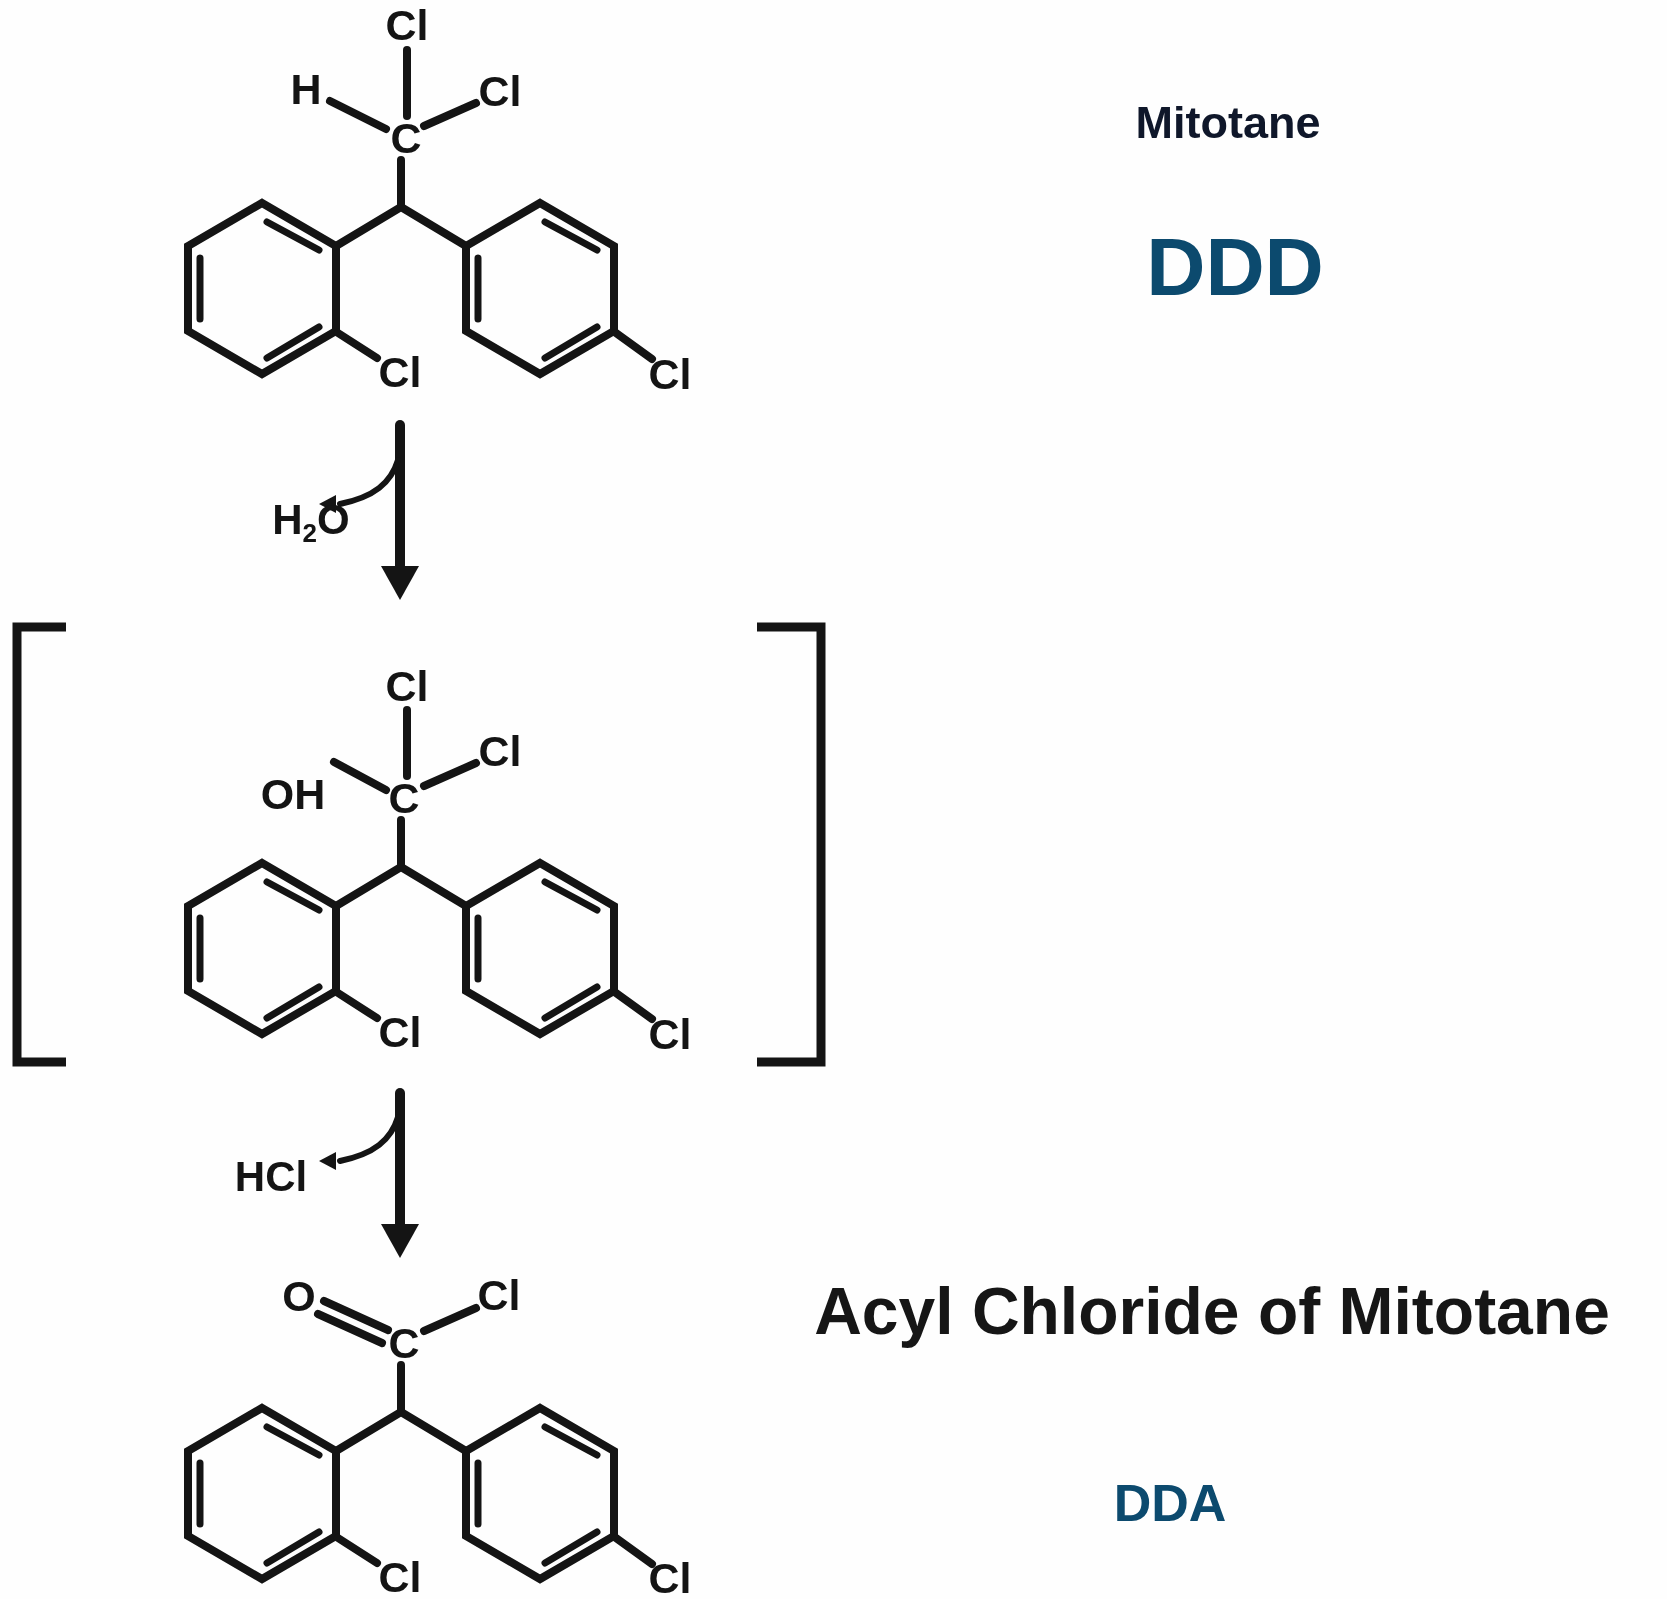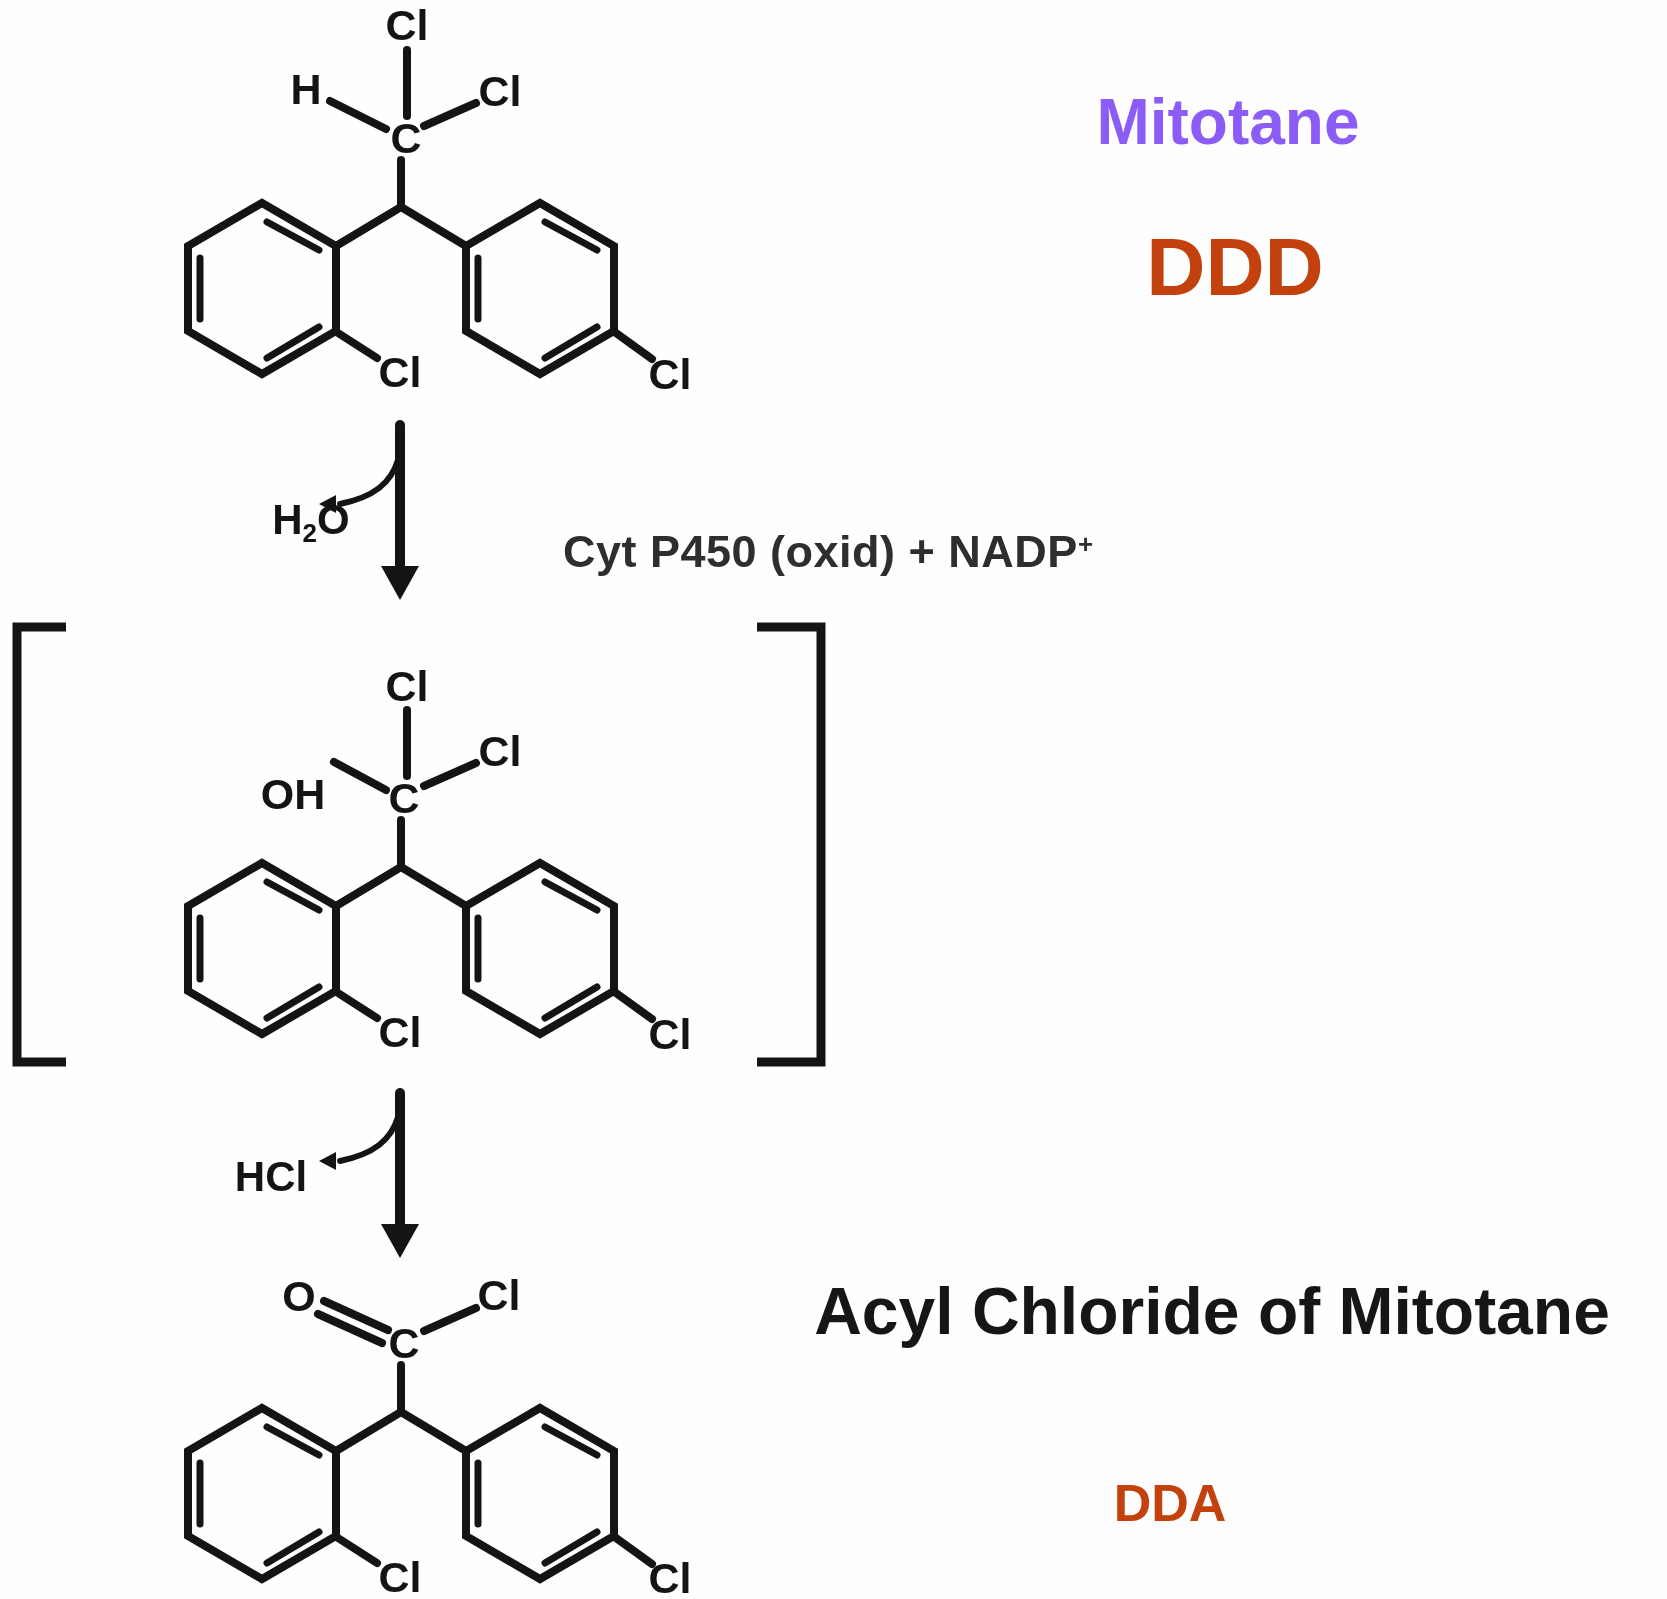--- a/index.html
+++ b/index.html
@@ -51,26 +51,26 @@
     font-size: 28px;
     vertical-align: -9px;
     line-height: 0;
   }
   .cond sup {
     font-size: 26px;
     vertical-align: 14px;
     line-height: 0;
   }
   .name-lg {
-    font-size: 64px;
-    color: #8b5cf6;
+    font-size: 45px;
+    color: #0f172a;
   }
   .abbr {
     font-size: 82px;
-    color: #c2410c;
+    color: #0c4a6e;
   }
   .name-acyl {
     font-size: 66px;
     color: #161616;
   }
   .abbr-dda {
     font-size: 52px;
   }
 </style>
 </head>
@@ -151,21 +151,20 @@
   <div class="lbl atom" style="left:306px; top:89px;">H</div>
   <div class="lbl atom" style="left:500px; top:91px;">Cl</div>
   <div class="lbl atom" style="left:406px; top:138px;">C</div>
   <div class="lbl atom" style="left:400px; top:372px;">Cl</div>
   <div class="lbl atom" style="left:670px; top:374px;">Cl</div>
 
   <div class="lbl name-lg" style="left:1228px; top:122px;">Mitotane</div>
   <div class="lbl abbr" style="left:1235px; top:267px;">DDD</div>
 
   <div class="lbl byproduct" style="left:266px; top:520px;margin-left:45px;"><span>H</span><sub>2</sub><span>O</span></div>
-  <div class="lbl cond" style="left:563px; top:551px;"><span>Cyt P450 (oxid) + NADP</span><sup>+</sup></div>
 
   <div class="lbl atom" style="left:407px; top:686px;">Cl</div>
   <div class="lbl atom" style="left:293px; top:794px;">OH</div>
   <div class="lbl atom" style="left:500px; top:751px;">Cl</div>
   <div class="lbl atom" style="left:404px; top:798px;">C</div>
   <div class="lbl atom" style="left:400px; top:1032px;">Cl</div>
   <div class="lbl atom" style="left:670px; top:1034px;">Cl</div>
 
   <div class="lbl byproduct" style="left:271px; top:1177px;">HCl</div>
 

